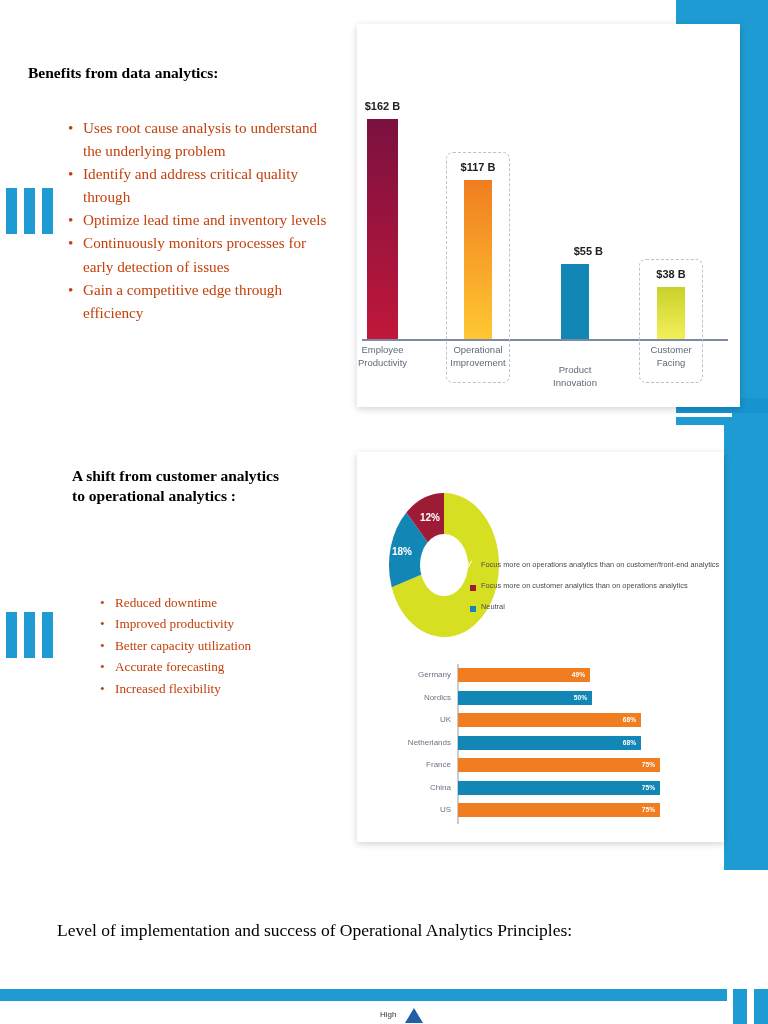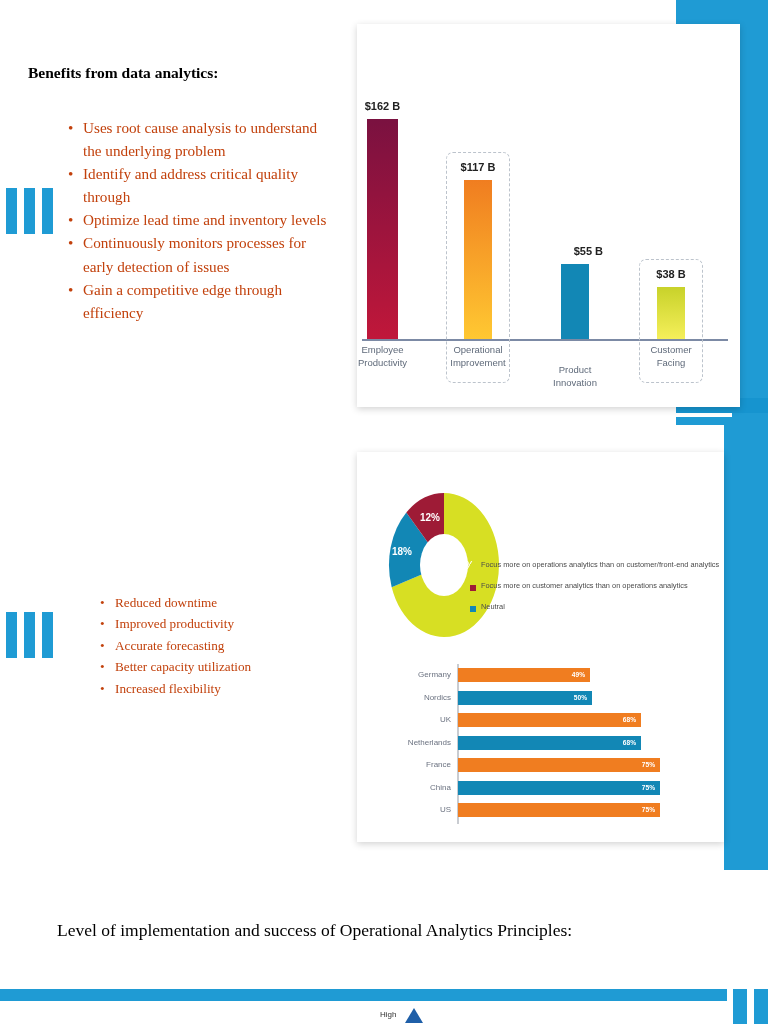--- a/index.html
+++ b/index.html
@@ -177,25 +177,26 @@
 
   <div class="heading h-benefits">Benefits from data analytics:</div>
   <ul class="bullets bullets-1">
     <li>Uses root cause analysis to understand the underlying problem</li>
     <li>Identify and address critical quality through</li>
     <li>Optimize lead time and inventory levels</li>
     <li>Continuously monitors processes for early detection of issues</li>
     <li>Gain a competitive edge through efficiency</li>
   </ul>
 
+  <div class="heading h-shift">A shift from customer analytics to operational analytics :</div>
   <ul class="bullets bullets-2">
     <li>Reduced downtime</li>
     <li>Improved productivity</li>
+    <li>Better capacity utilization</li>
     <li>Accurate forecasting</li>
-    <li>Better capacity utilization</li>
     <li>Increased flexibility</li>
   </ul>
 
   <div class="barchart">
     <div class="bc-axis"></div>
     <div id="bc-cols">
         <div class="bc-val" style="left: -4px; top: 76px; width: 59px; text-align: center;">$162 B</div>
         <div class="bc-bar" style="left: 10px; top: 95px; width: 31px; height: 220px; background: linear-gradient(rgb(122, 17, 64), rgb(192, 23, 58));"></div>
         <div class="bc-lab" style="left: -6px; top: 320px; width: 63px;">Employee
 Productivity</div>

